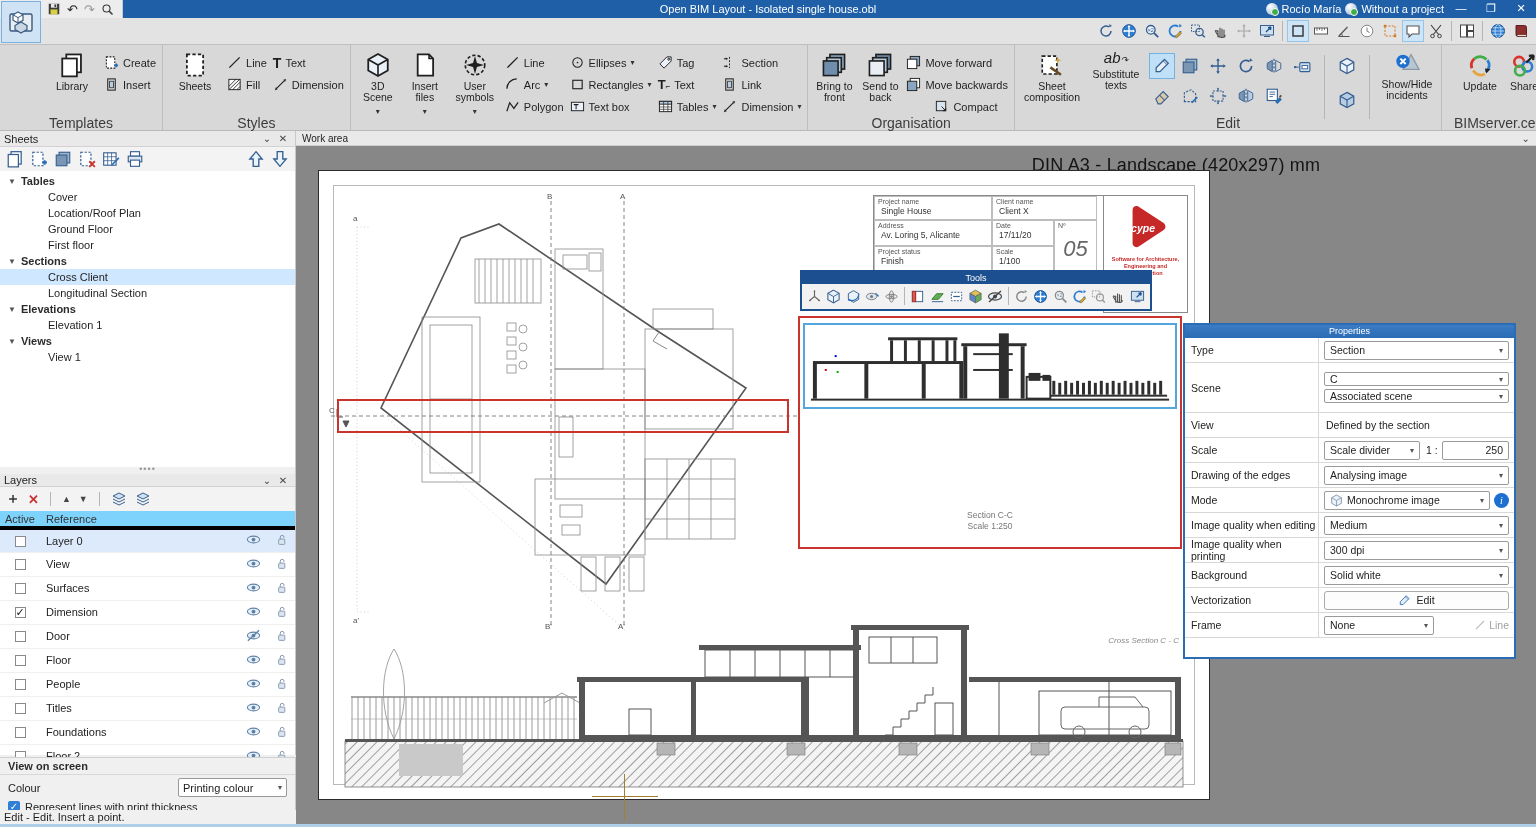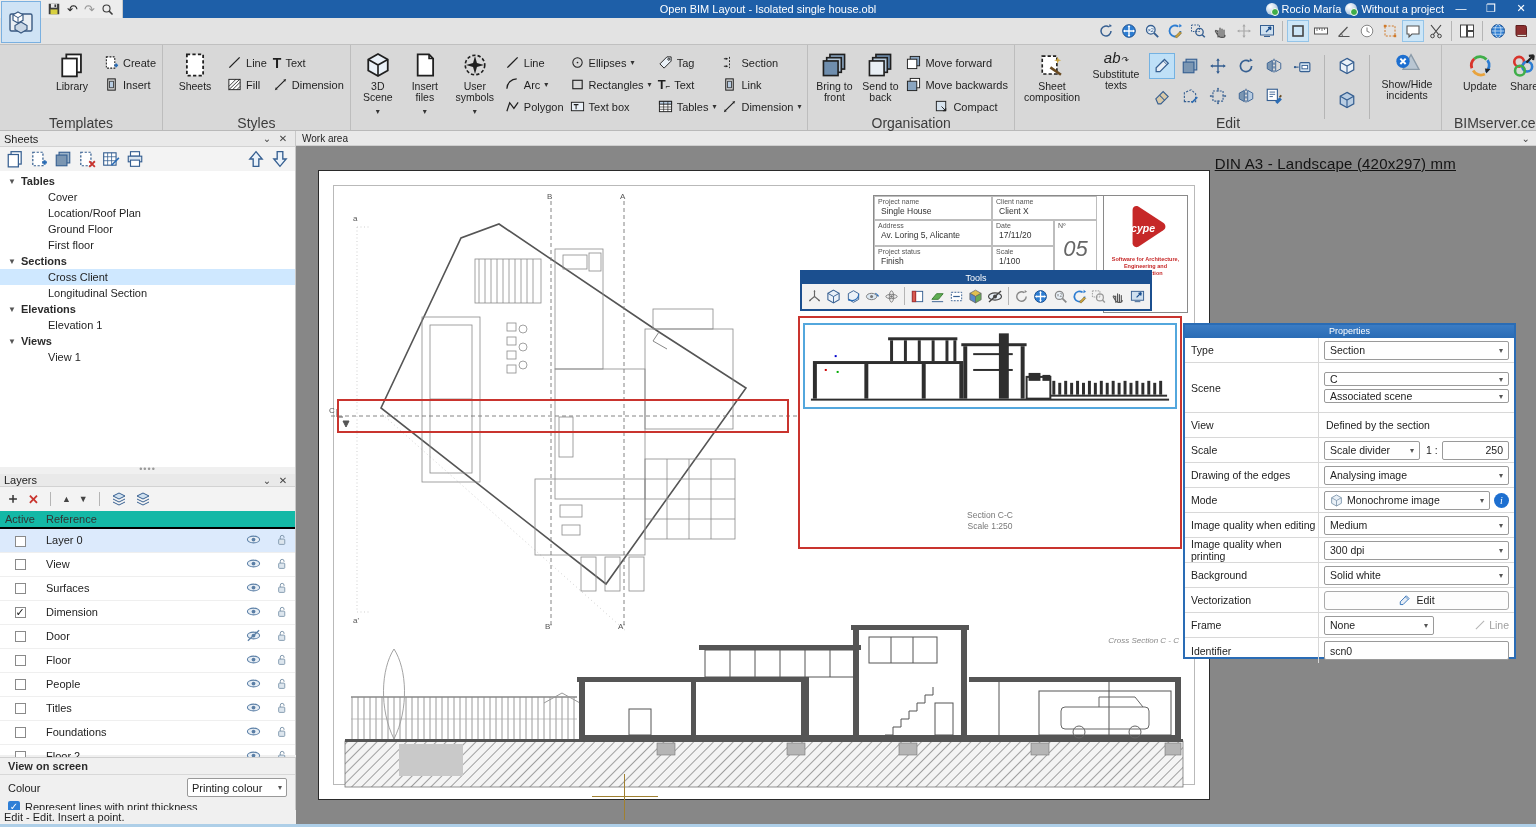--- a/index.html
+++ b/index.html
@@ -56,21 +56,21 @@
   .sheets { left:0; top:131px; width:296px; height:336px; background:#fff; border-right:1px solid #c8c8c8; display:flex; flex-direction:column; }
   .tree { flex:1; background:#fff; overflow:hidden; padding-top:2px; }
   .tgroup { height:16px; display:flex; align-items:center; gap:5px; padding-left:8px; font-weight:bold; color:#2b2b2b; }
   .tgroup .tw { font-size:8px; color:#555; }
   .titem { height:16px; line-height:16px; padding-left:48px; color:#1f1f1f; }
   .titem.sel { background:#cfe8ff; }
   .splitter { left:0; top:467px; width:296px; height:7px; background:#f0f0f0; border-right:1px solid #c8c8c8; text-align:center; color:#9a9a9a; font-size:9px; line-height:5px; letter-spacing:1px; }
 
   .layers { left:0; top:474px; width:296px; height:281px; background:#fff; border-right:1px solid #c8c8c8; display:flex; flex-direction:column; }
   .ltable { width:100%; border-collapse:collapse; font-size:11px; }
-  .ltable th { font-weight:normal; text-align:left; background:#14b8a6; border-bottom:2px solid #000000; height:17px; padding-left:6px; color:#333; }
+  .ltable th { font-weight:normal; text-align:left; background:#7dd3fc; border-bottom:4px solid #000000; height:17px; padding-left:6px; color:#333; }
   .ltable td { height:24px; border-bottom:1px solid #efefef; padding-left:6px; }
   .ltable tr.hl td { background:#dceafc; }
   .ltable .ccol { width:40px; text-align:center; padding-left:0; }
   .ltable .icol { width:28px; text-align:center; padding-left:0; }
   .cb { display:inline-block; width:11px; height:11px; border:1px solid #8a8a8a; background:#fff; position:relative; vertical-align:middle; }
   .cb.on::after { content:"✓"; position:absolute; left:0px; top:-2px; font-size:11px; color:#111; }
   .rowic { width:15px; height:13px; display:inline-block; }
 
   .vos { left:0; top:757px; width:296px; height:53px; background:#f0f0f0; border-right:1px solid #c8c8c8; border-top:1px solid #d0d0d0; }
   .vos-h { font-weight:bold; color:#2b2b2b; padding:2px 8px 2px 8px; border-bottom:1px solid #d8d8d8; }
@@ -82,21 +82,21 @@
   .vos-check { display:flex; align-items:center; gap:5px; padding:1px 8px; }
   .cbb { width:12px; height:12px; background:#2f7fd6; border-radius:2px; color:#fff; font-size:10px; line-height:12px; text-align:center; }
   .statusbar { left:0; top:810px; width:1536px; height:14px; background:#f0f0f0; padding-left:4px; line-height:14px; color:#1f1f1f; }
   .bluestrip { left:0; top:824px; width:1536px; height:3px; background:#aecfe8; }
 
   
   .workarea { left:296px; top:131px; width:1240px; height:693px; }
   .wa-h { height:15px; background:#e9e9e9; display:flex; align-items:center; padding:0 6px; font-size:10px; color:#222; border-bottom:1px solid #cfcfcf; }
   .wa-h .sp { flex:1; }
   .canvas { position:absolute; left:0; top:15px; width:1240px; height:678px; background:#878787; overflow:hidden; }
-  .sheet-title { position:absolute; left:600px; top:9px; width:560px; text-align:right; font-size:15px; color:#141414; font-weight:500; letter-spacing:.2px;text-decoration:underline; }
+  .sheet-title { position:absolute; left:600px; top:9px; width:560px; text-align:center; font-size:18px; color:#141414; font-weight:500; letter-spacing:.2px; }
   .sheet { position:absolute; left:22px; top:24px; width:892px; height:630px; background:#fff; border:1px solid #2a2a2a; }
   .inner-frame { position:absolute; left:14px; top:14px; right:14px; bottom:14px; border:1px solid #b9b9b9; pointer-events:none; }
 
   
   .tblock { position:absolute; left:554px; top:24px; width:308px; font-size:7px; color:#555; }
   .tb-grid { display:grid; grid-template-columns:118px 62px 43px; border:1px solid #8a8a8a; }
   .tcell { border:1px solid #bdbdbd; padding:1px 3px 2px 3px; min-height:24px; }
   .tcell .v { font-size:8.5px; color:#333; padding-left:3px; padding-top:1px; }
   .num-cell { grid-row:span 2; display:flex; flex-direction:column; }
   .num-cell .big { font-size:22px; color:#666; text-align:center; flex:1; line-height:40px; font-style:italic; }
@@ -1270,21 +1270,21 @@
               </svg></span></td>
         </tr>
   </tbody>
     </table>
 </div>
 
 <div class="abs vos">
   <div class="vos-h">View on screen</div>
   <div class="vos-row">
     <span class="lbl">Colour</span>
-    <div class="selbox" style="width:100px;">
+    <div class="selbox" style="width:109px;">
       <span>Printing colour</span>
         <span class="sp"></span>
         <span class="car">▾</span>
     </div>
   </div>
   <div class="vos-check">
     <span class="cbb">✓</span>
     <span>Represent lines with print thickness</span>
   </div>
 </div>
@@ -1801,23 +1801,15 @@
               <span class="ic" style="width:12px;height:12px;color:#b5b5b5;">
                 <svg>
                   <use href="#s-line"></use>
                 </svg>
               </span>
               <span>Line</span>
             </span>
         </div>
       </div>
 
-      <div class="prow" style="border-bottom:none;">
-        <div class="plabel">Identifier</div>
-        <div class="pctrl">
-            <div class="pinput" style="flex:1;">
-              <span>scn0</span>
-            </div>
-          </div>
-      </div>
     </div>
   </div>
 </div>
 
 </body></html>

